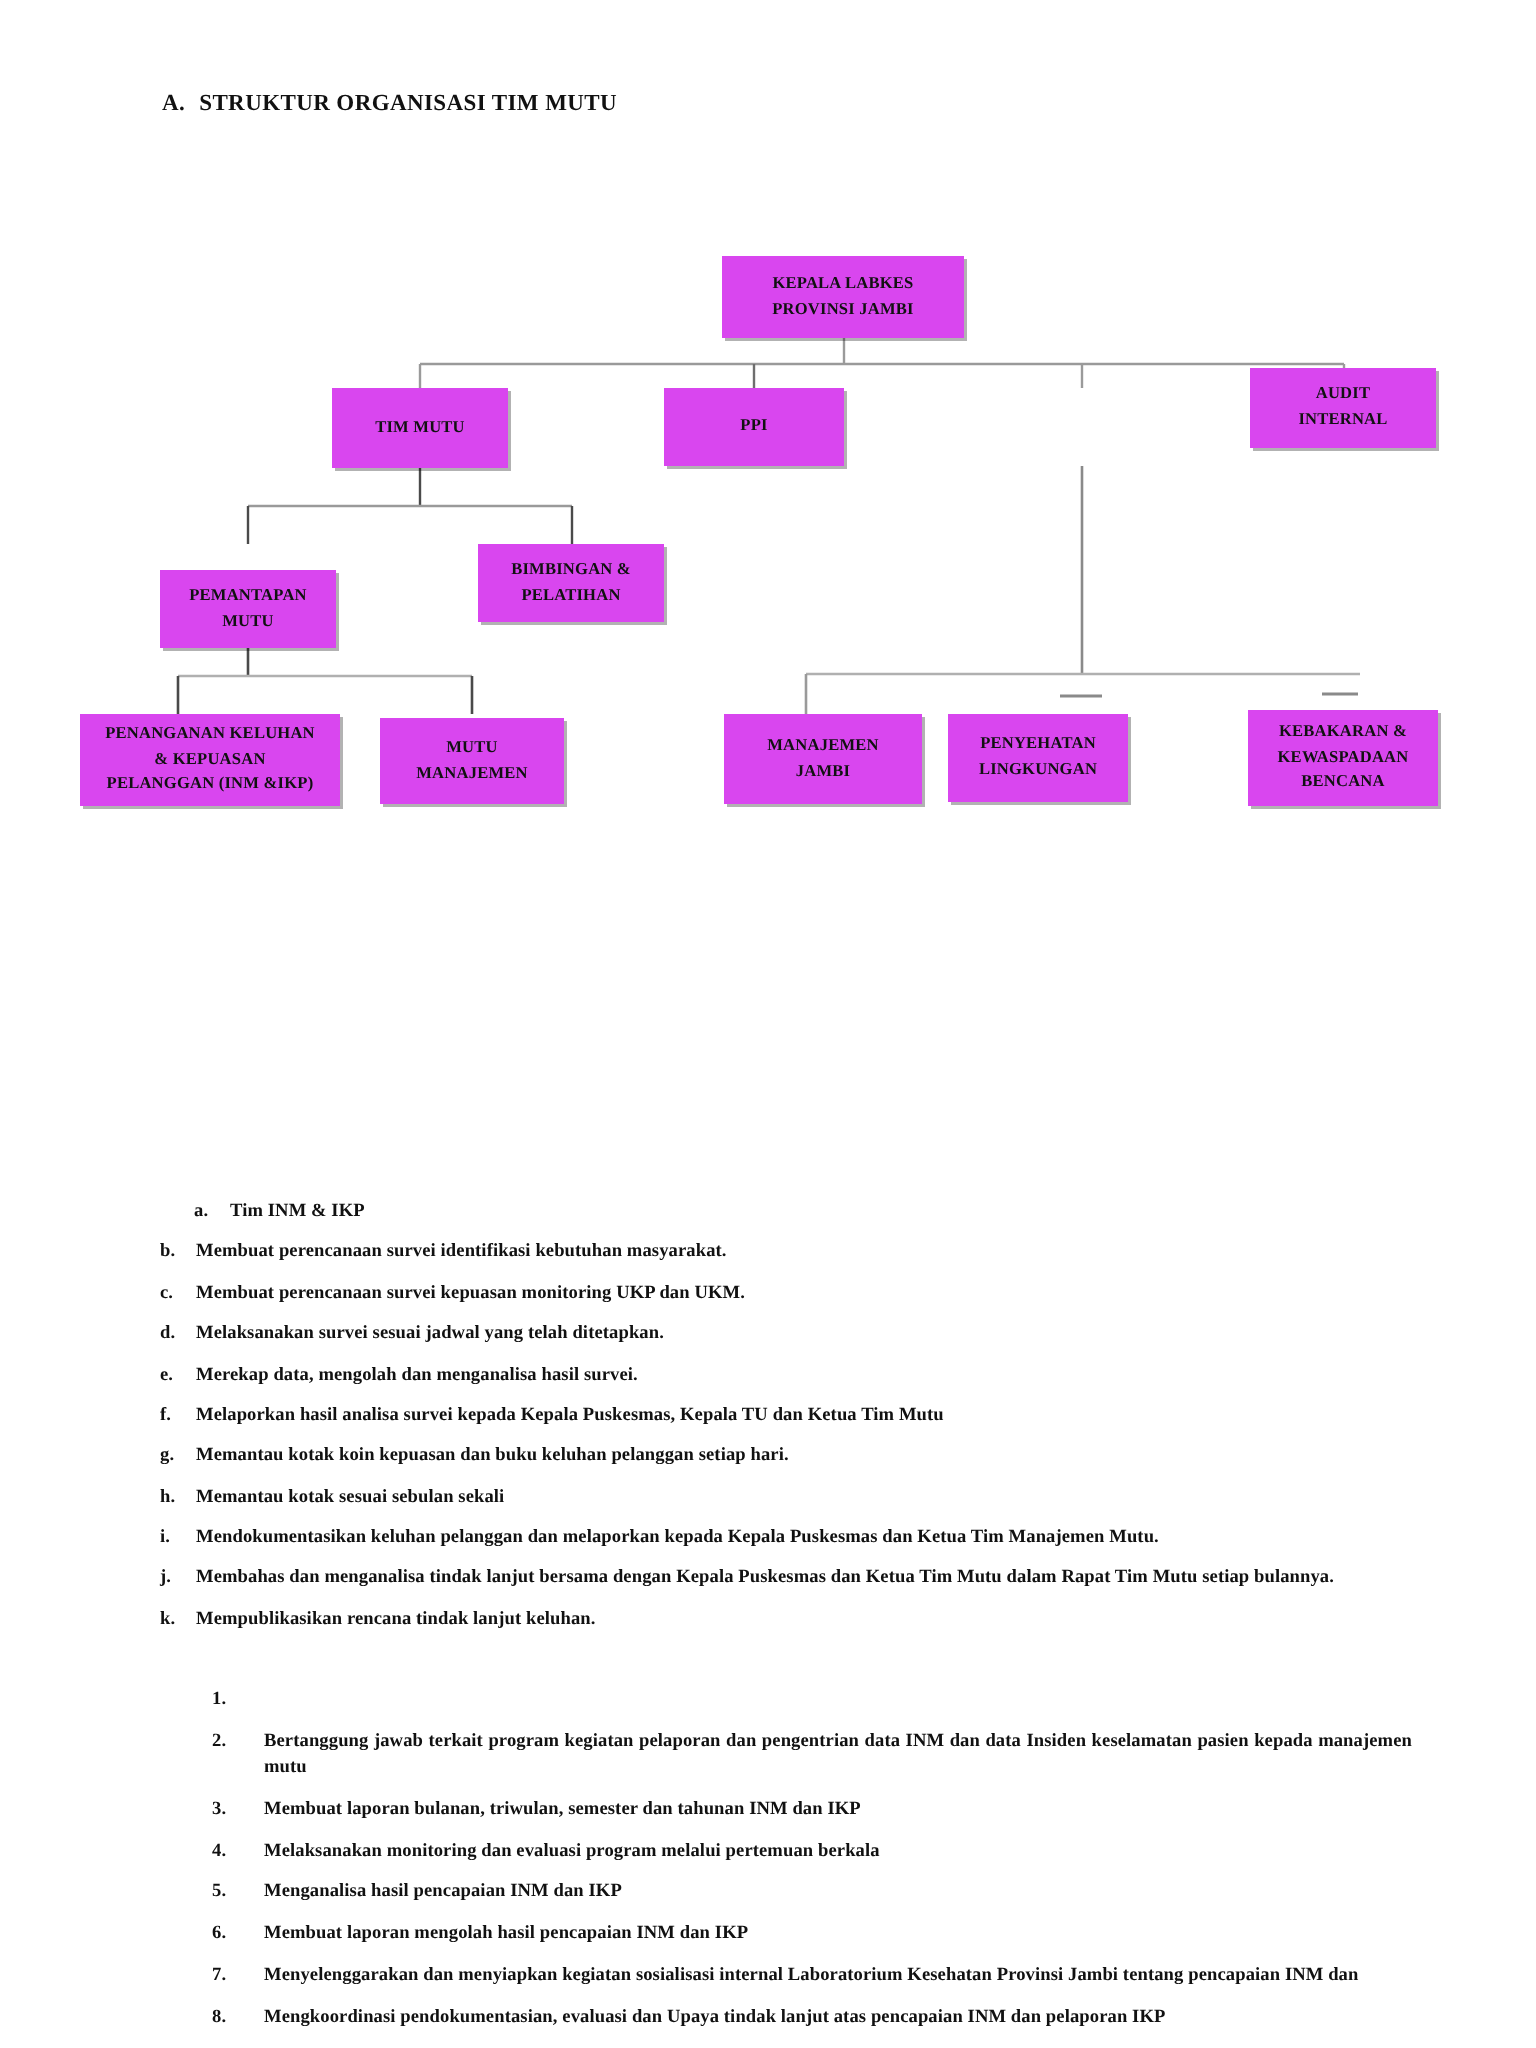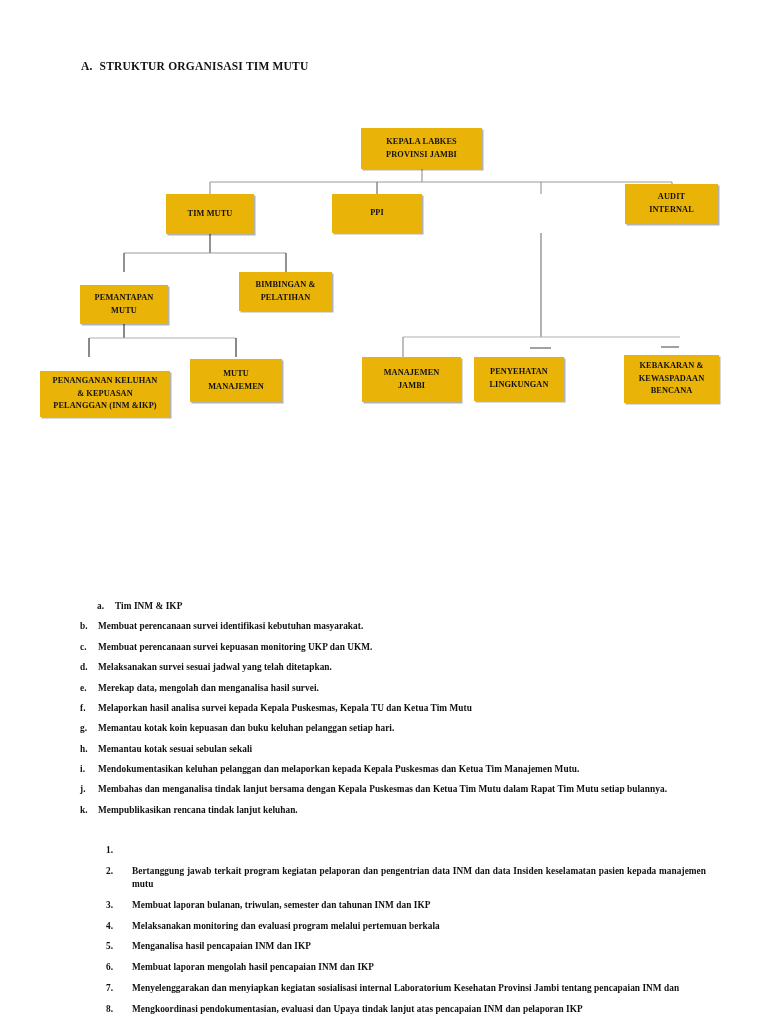--- a/index.html
+++ b/index.html
@@ -12,21 +12,21 @@
     font-family: "Liberation Serif", "DejaVu Serif", serif;
     color: #111111;
     position: relative;
     overflow: hidden;
   }
 
   
   #section-heading {
     position: absolute;
     left: 81px;
-    top: 60px;
+    top: 46px;
     font-size: 11.5px;
     font-weight: bold;
     letter-spacing: 0.2px;
     white-space: nowrap;
   }
   #section-heading .heading-marker { margin-right: 7px; }
 
   
   #org-chart {
     position: absolute;
@@ -37,21 +37,21 @@
   }
   #org-chart-lines {
     position: absolute;
     left: 0; top: 0;
     width: 768px; height: 430px;
   }
   .org-box {
     position: absolute;
     border: 1.3px solid #ララ;
     border-color: #2b2b2b;
-    background: #eab308;
+    background: #d946ef;
     display: flex;
     align-items: center;
     justify-content: center;
     text-align: center;
     font-size: 8.3px;
     font-weight: bold;
     line-height: 1.55;
     letter-spacing: 0.1px;
     padding: 2px 3px;
     box-shadow: 1.5px 1.5px 0 rgba(0,0,0,0.30);
@@ -159,21 +159,21 @@
     </div>
   </div>
 
   <div class="org-box" style="left:239px;top:272px;width:93px;height:39px;">
     <div>
       <span>BIMBINGAN &amp;</span>
       <span>PELATIHAN</span>
     </div>
   </div>
 
-  <div class="org-box" style="left:40px;top:371px;width:130px;height:46px;justify-content:center;">
+  <div class="org-box" style="left:40px;top:357px;width:130px;height:46px;justify-content:center;">
     <div>
       <span>PENANGANAN KELUHAN</span>
       <span>&amp; KEPUASAN</span>
       <span>PELANGGAN (INM &amp;IKP)</span>
     </div>
   </div>
 
   <div class="org-box" style="left:190px;top:359px;width:92px;height:43px;">
     <div>
       <span>MUTU</span>

